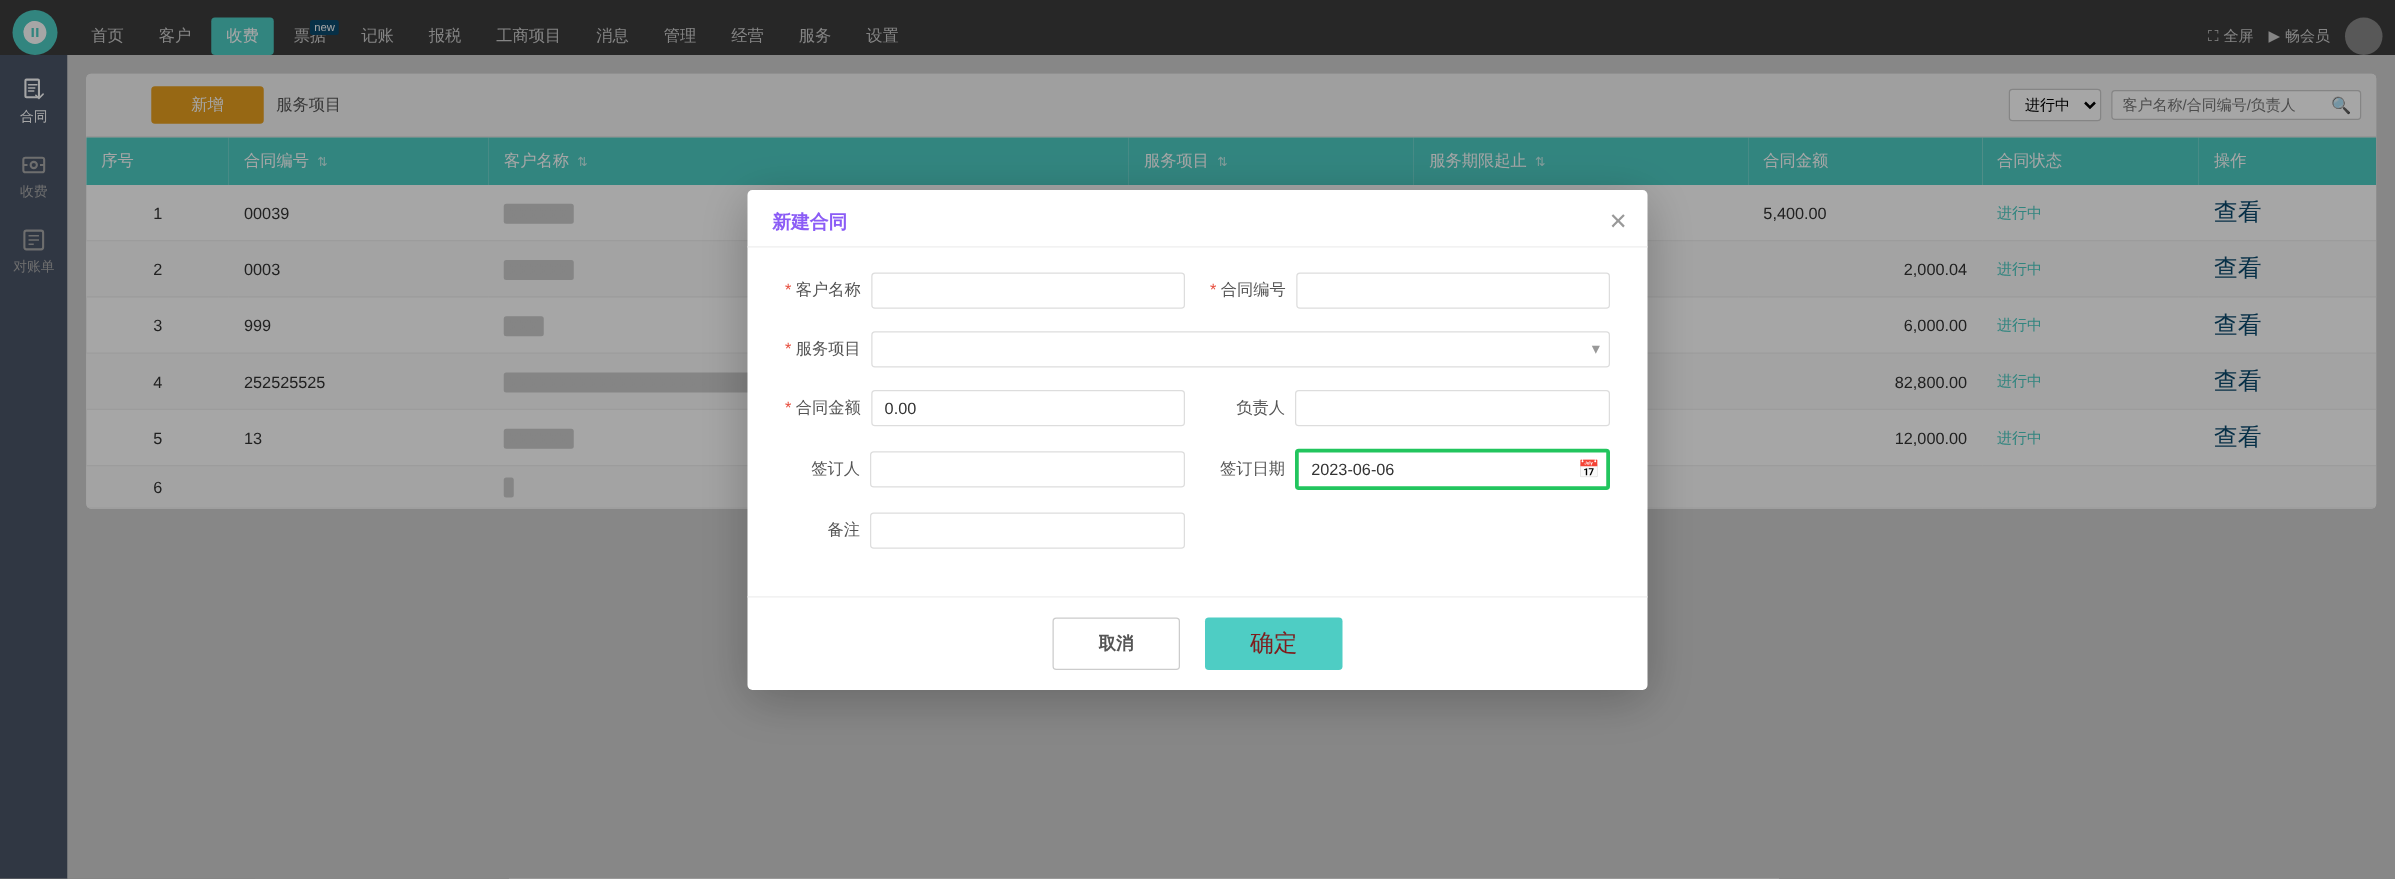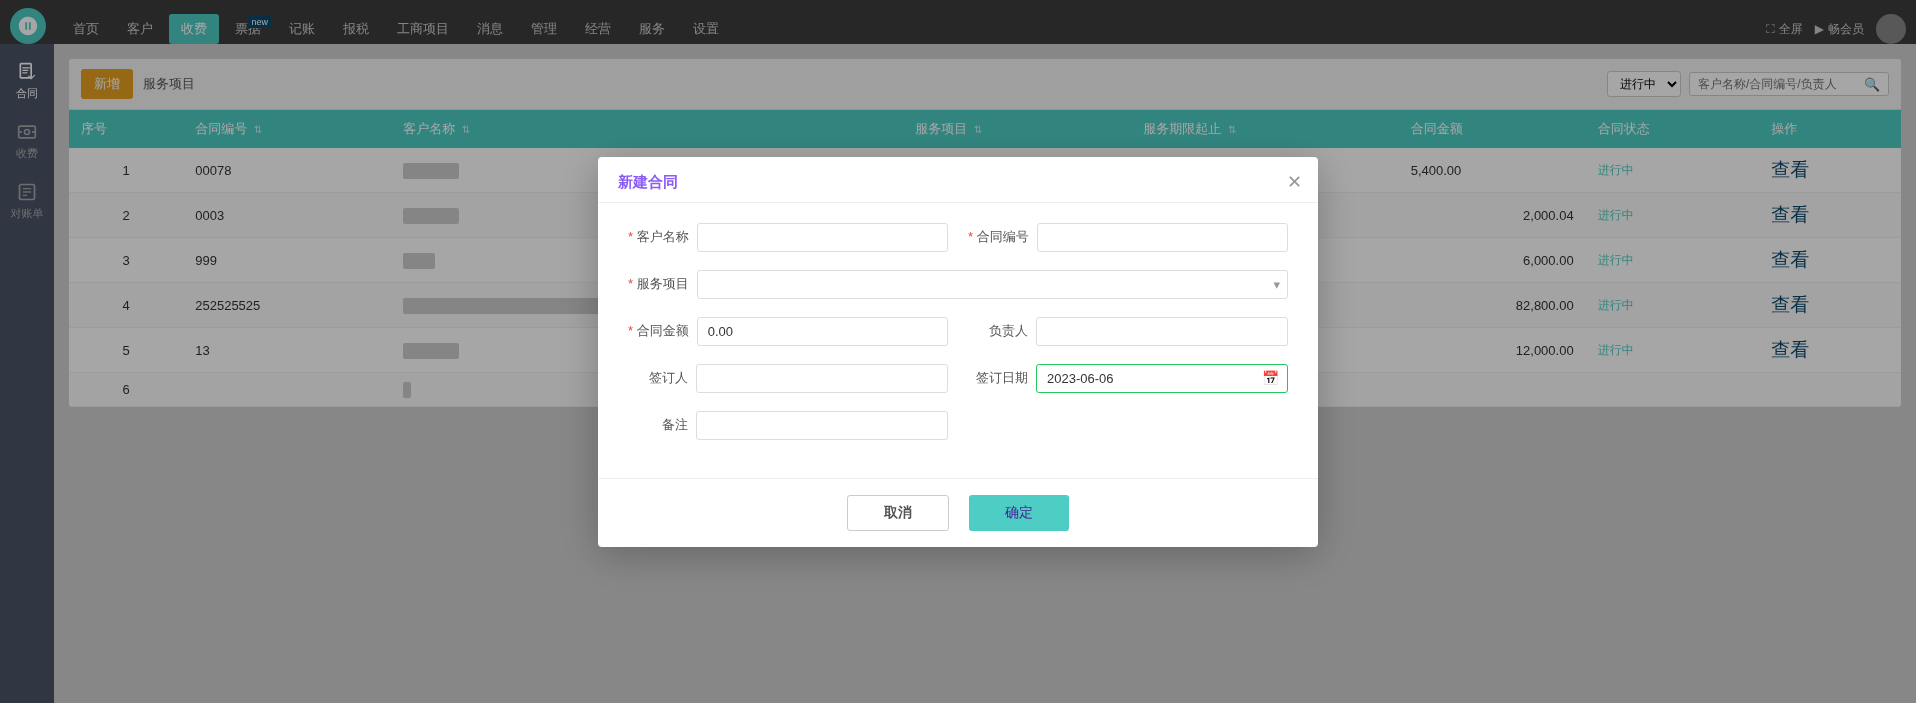--- a/index.html
+++ b/index.html
@@ -134,24 +134,25 @@
       align-items: center;
       padding: 10px 12px;
       gap: 10px;
       background: #f5f5f5;
       border-bottom: 1px solid #e0e0e0;
     }
     .btn-new {
       background: #e8a020;
       color: #fff;
       border: none;
-      padding: 6px 13px;
-      border-radius: 3px;
-      cursor: pointer;
-      font-size: 13px;
+      padding: 6px 32px;
+      border-radius: 3px;
+      cursor: pointer;
+      font-size: 13px;
+      margin-left: 40px;
     }
     .toolbar-label {
       color: #555;
       font-size: 13px;
     }
     .toolbar-right {
       margin-left: auto;
       display: flex;
       align-items: center;
       gap: 8px;
@@ -316,21 +317,21 @@
       color: #999;
       pointer-events: none;
     }
     .date-wrap {
       flex: 1;
       position: relative;
     }
     .date-wrap input {
       width: 100%;
       padding: 6px 28px 6px 10px;
-      border: 1px solid #22c55e;
+      border: 3px solid #22c55e;
       border-radius: 3px;
       font-size: 13px;
       color: #333;
       outline: none;
     }
     .date-icon {
       position: absolute;
       right: 8px;
       top: 50%;
       transform: translateY(-50%);
@@ -353,22 +354,22 @@
       font-size: 14px;
       color: #555;
       cursor: pointer;
       font-weight: bold;
     }
     .btn-confirm {
       padding: 8px 36px;
       border: none;
       background: #4ecdc4;
       border-radius: 3px;
-      font-size: 14px;
-      color: #4c1d95;
+      font-size: 19px;
+      color: #7f1d1d;
       cursor: pointer;
     }
   </style>
 </head>
 <body>
 
 <div class="top-nav">
   <div class="logo">
     <svg viewBox="0 0 24 24" fill="none">
       <path d="M12 2C6.48 2 2 6.48 2 12s4.48 10 10 10 10-4.48 10-10S17.52 2 12 2zm-1 14H9V8h2v8zm4 0h-2V8h2v8z" fill="white"></path>
@@ -470,21 +471,21 @@
             <th>服务项目 <span class="sort-icon">⇅</span></th>
             <th>服务期限起止 <span class="sort-icon">⇅</span></th>
             <th>合同金额</th>
             <th>合同状态</th>
             <th>操作</th>
           </tr>
         </thead>
         <tbody id="table-body">
         <tr>
     <td class="center">1</td>
-    <td>00078</td>
+    <td>00039</td>
     <td>
       <span style="background:#ccc;color:#ccc;border-radius:2px;padding:1px 4px;font-size:12px;">XXXXXX</span>
     </td>
     <td>小规模记账</td>
     <td>202305-202404</td>
     <td style="text-align:left;">5,400.00</td>
     <td><span class="status-badge">进行中</span></td>
     <td><span class="action-link">查看</span></td>
   </tr>
             <tr>

